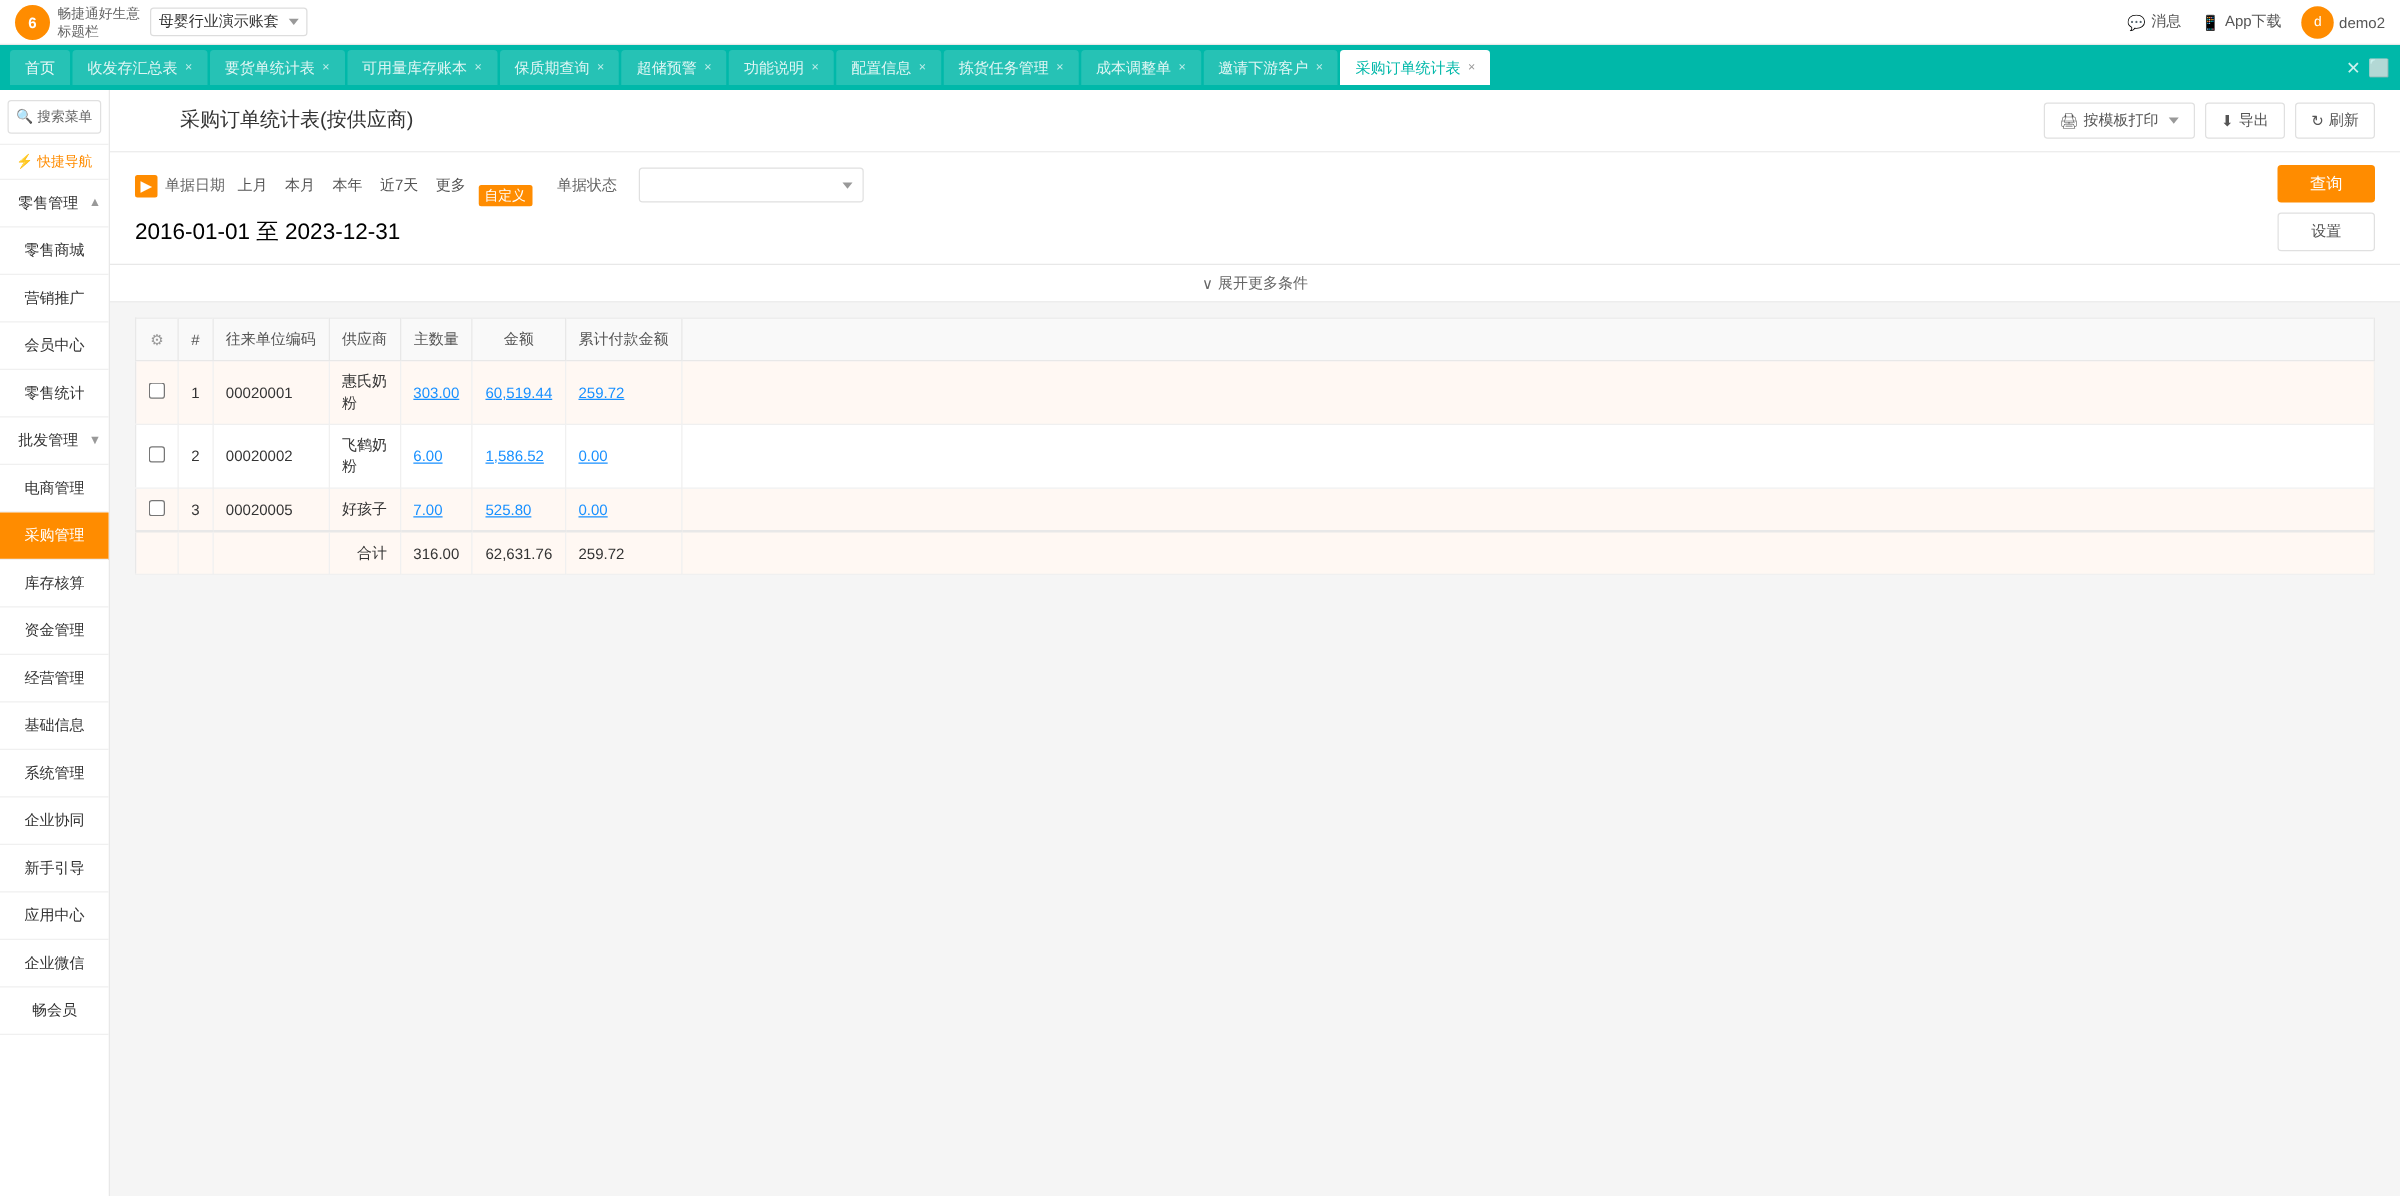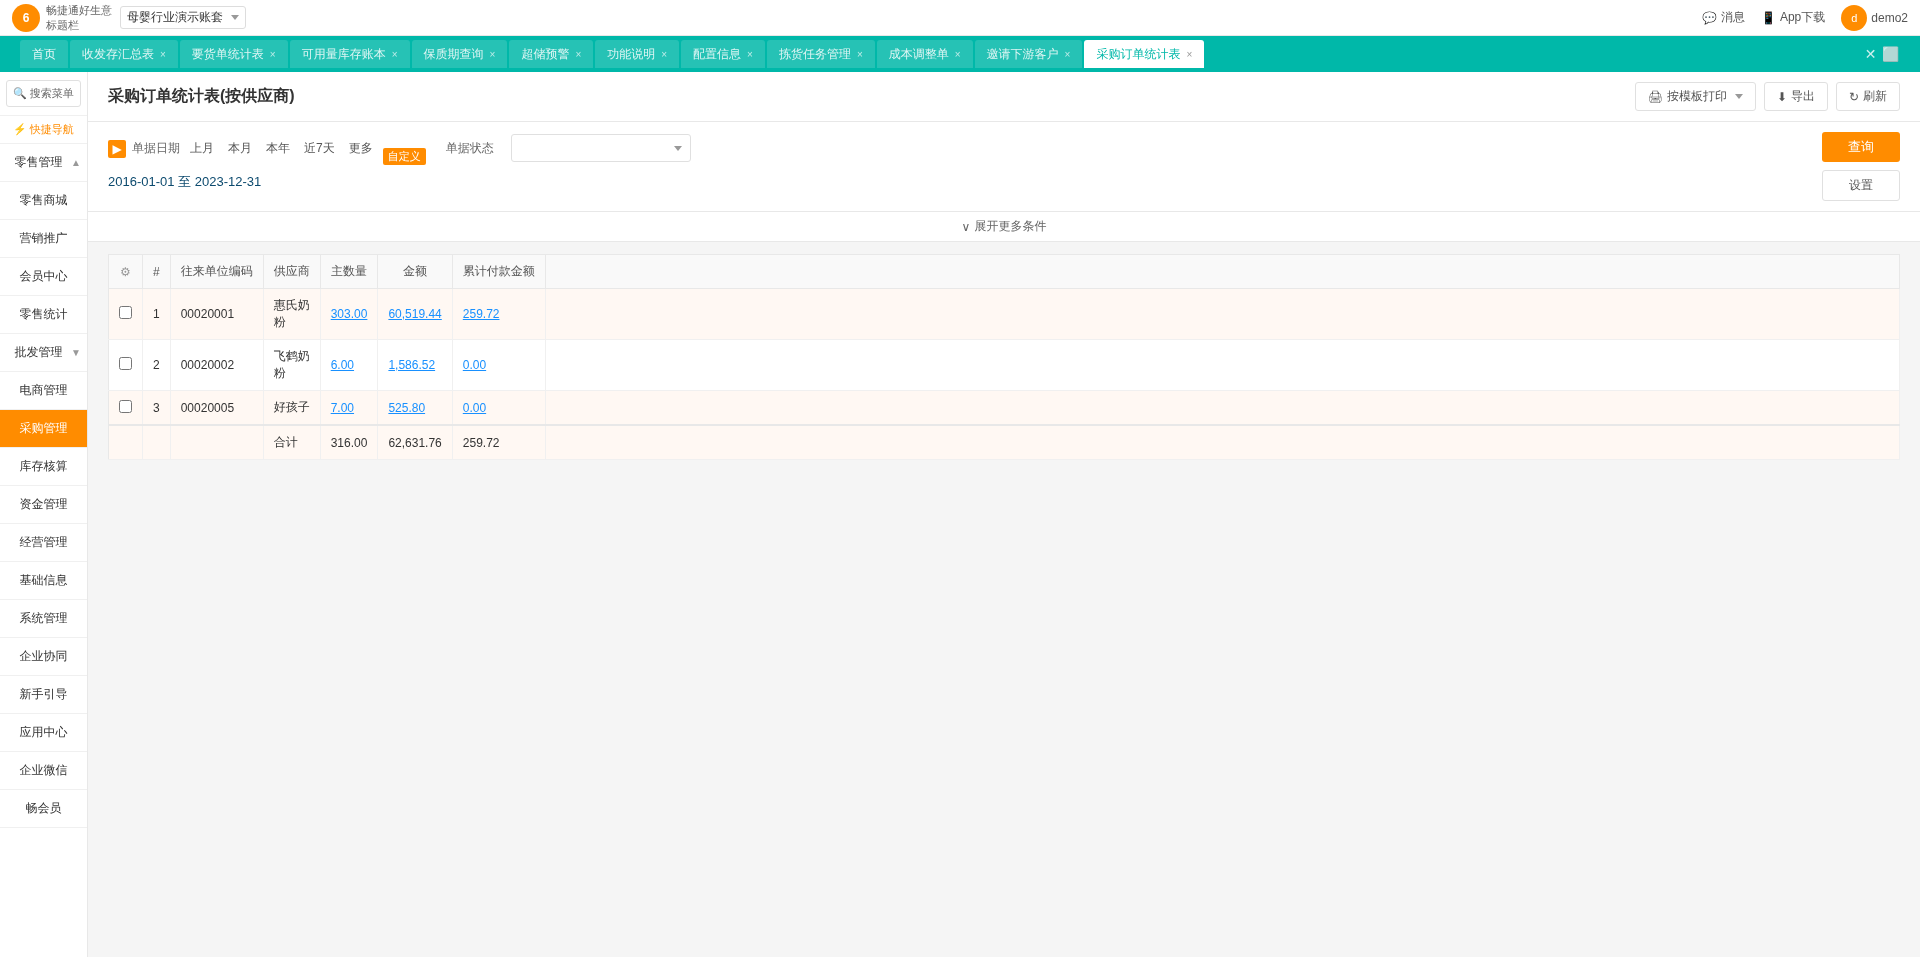--- a/index.html
+++ b/index.html
@@ -10,21 +10,21 @@
     .top-bar-left { display: flex; align-items: center; gap: 8px; }
     .logo-area { display: flex; align-items: center; gap: 6px; }
     .logo-icon { width: 28px; height: 28px; background: #ff8c00; border-radius: 50%; display: flex; align-items: center; justify-content: center; color: white; font-size: 12px; font-weight: bold; }
     .logo-text { font-size: 11px; color: #666; }
     .workspace-selector { display: flex; align-items: center; gap: 4px; font-size: 12px; color: #333; cursor: pointer; padding: 2px 6px; border: 1px solid #ddd; border-radius: 3px; }
     .top-bar-right { display: flex; align-items: center; gap: 16px; }
     .top-bar-btn { display: flex; align-items: center; gap: 4px; font-size: 12px; color: #555; cursor: pointer; }
     .user-avatar { width: 26px; height: 26px; border-radius: 50%; background: #ff8c00; display: flex; align-items: center; justify-content: center; color: white; font-size: 11px; }
 
     
-    .nav-tabs { height: 36px; background: #00b8a9; display: flex; align-items: center; padding: 0 20px; gap: 2px; flex-shrink: 0; overflow: hidden; }
+    .nav-tabs { height: 36px; background: #00b8a9; display: flex; align-items: center; padding: 0 8px; gap: 2px; flex-shrink: 0; overflow: hidden; }
     .nav-tab { height: 28px; padding: 0 12px; border-radius: 3px 3px 0 0; display: flex; align-items: center; gap: 6px; font-size: 12px; color: rgba(255,255,255,0.85); cursor: pointer; white-space: nowrap; background: rgba(255,255,255,0.15); }
     .nav-tab.active { background: #fff; color: #00b8a9; font-weight: 500; }
     .nav-tab .close-icon { font-size: 10px; color: rgba(255,255,255,0.7); cursor: pointer; }
     .nav-tab.active .close-icon { color: #999; }
     .nav-tab-home { color: rgba(255,255,255,0.9); }
     .nav-tabs-right { margin-left: auto; display: flex; align-items: center; gap: 6px; }
     .nav-tabs-right span { color: rgba(255,255,255,0.8); cursor: pointer; font-size: 14px; }
 
     
     .main-layout { display: flex; flex: 1; overflow: hidden; }
@@ -38,53 +38,53 @@
     .sidebar-item { padding: 10px 6px; text-align: center; cursor: pointer; border-bottom: 1px solid #f0f0f0; font-size: 12px; color: #333; display: flex; align-items: center; justify-content: space-between; }
     .sidebar-item.active { background: #ff8c00; color: #fff; }
     .sidebar-item .item-label { flex: 1; text-align: center; }
     .sidebar-item .expand-icon { font-size: 10px; color: #999; }
 
     
     .content-area { flex: 1; display: flex; flex-direction: column; overflow: hidden; background: #f5f5f5; }
 
     
     .page-header { background: #fff; padding: 10px 20px; border-bottom: 1px solid #e8e8e8; display: flex; align-items: center; justify-content: space-between; flex-shrink: 0; }
-    .page-title { font-size: 16px; color: #333; font-weight: 700; }
+    .page-title { font-size: 16px; color: #333; font-weight: 400; margin-left: 36px; }
     .page-header-actions { display: flex; align-items: center; gap: 8px; }
     .btn-template { padding: 5px 12px; border: 1px solid #e0e0e0; border-radius: 3px; background: #fff; cursor: pointer; font-size: 12px; color: #555; display: flex; align-items: center; gap: 4px; }
     .btn-export { padding: 5px 12px; border: 1px solid #e0e0e0; border-radius: 3px; background: #fff; cursor: pointer; font-size: 12px; color: #555; display: flex; align-items: center; gap: 4px; }
     .btn-refresh { padding: 5px 12px; border: 1px solid #e0e0e0; border-radius: 3px; background: #fff; cursor: pointer; font-size: 12px; color: #555; display: flex; align-items: center; gap: 4px; }
 
     
     .filter-bar { background: #fff; padding: 10px 20px; border-bottom: 1px solid #e8e8e8; flex-shrink: 0; }
     .filter-label { font-size: 12px; color: #666; white-space: nowrap; }
     .filter-shortcut { font-size: 12px; color: #555; cursor: pointer; padding: 2px 4px; }
     .custom-badge { background: #ff8c00; color: white; font-size: 11px; padding: 1px 5px; border-radius: 2px; cursor: pointer; margin-top: 16px; }
-    .date-range { font-size: 13px; color: #0c4a6e; margin-top: 4px; }
+    .date-range { font-size: 18px; color: #000000; margin-top: 4px; }
     .filter-select { height: 28px; padding: 0 8px; border: 1px solid #e0e0e0; border-radius: 3px; font-size: 12px; color: #333; min-width: 160px; background: #fff; cursor: pointer; display: flex; align-items: center; justify-content: space-between; }
     .filter-input { height: 28px; padding: 0 8px; border: 1px solid #e0e0e0; border-radius: 3px; font-size: 12px; color: #333; min-width: 200px; background: #fff; }
     .btn-query { padding: 6px 26px; background: #ff8c00; color: white; border: none; border-radius: 3px; cursor: pointer; font-size: 13px; }
     .btn-settings { padding: 6px 14px; background: #fff; color: #555; border: 1px solid #e0e0e0; border-radius: 3px; cursor: pointer; font-size: 12px; margin-top: 4px; }
 
     
     .filter-expand { display: flex; justify-content: center; padding: 6px 0; background: #fff; border-bottom: 1px solid #e8e8e8; flex-shrink: 0; }
     .expand-btn { display: flex; align-items: center; gap: 4px; font-size: 12px; color: #666; cursor: pointer; }
 
     
     .table-area { flex: 1; overflow: auto; padding: 12px 20px; }
     .data-table { width: 100%; background: #fff; border-collapse: collapse; border: 1px solid #e8e8e8; }
     .data-table th { background: #f9f9f9; padding: 8px 10px; text-align: left; font-size: 12px; color: #555; font-weight: 500; border-bottom: 1px solid #e8e8e8; border-right: 1px solid #e8e8e8; white-space: nowrap; }
     .data-table th.center { text-align: center; }
     .data-table td { padding: 8px 10px; font-size: 12px; color: #333; border-bottom: 1px solid #f0f0f0; border-right: 1px solid #f0f0f0; }
     .data-table td.center { text-align: center; }
     .data-table td.right { text-align: left; }
     .data-table tr.row-odd { background: #fff8f3; }
     .data-table tr.row-even { background: #fff; }
     .data-table .link-val { color: #1890ff; text-decoration: underline; cursor: pointer; }
-    .data-table tfoot td { background: #fff8f3; font-weight: 500; padding: 8px 10px; border-top: 2px solid #e8e8e8; font-size: 12px; }
+    .data-table tfoot td { background: #fff8f3; font-weight: 500; padding: 8px 10px; border-top: 2px solid #e8e8e8; font-size: 12px; text-align: right; }
     .settings-icon { color: #999; cursor: pointer; }
     .expand-arrow { width: 18px; height: 18px; background: #ff8c00; color: white; border: none; cursor: pointer; border-radius: 2px; font-size: 12px; display: flex; align-items: center; justify-content: center; }
     .col-expand { width: 30px; }
     .row-num { color: #666; text-align: center; }
 
     .chevron-down { display: inline-block; width: 0; height: 0; border-left: 4px solid transparent; border-right: 4px solid transparent; border-top: 5px solid #999; vertical-align: middle; margin-left: 4px; }
   </style>
 </head>
 <body>
 

